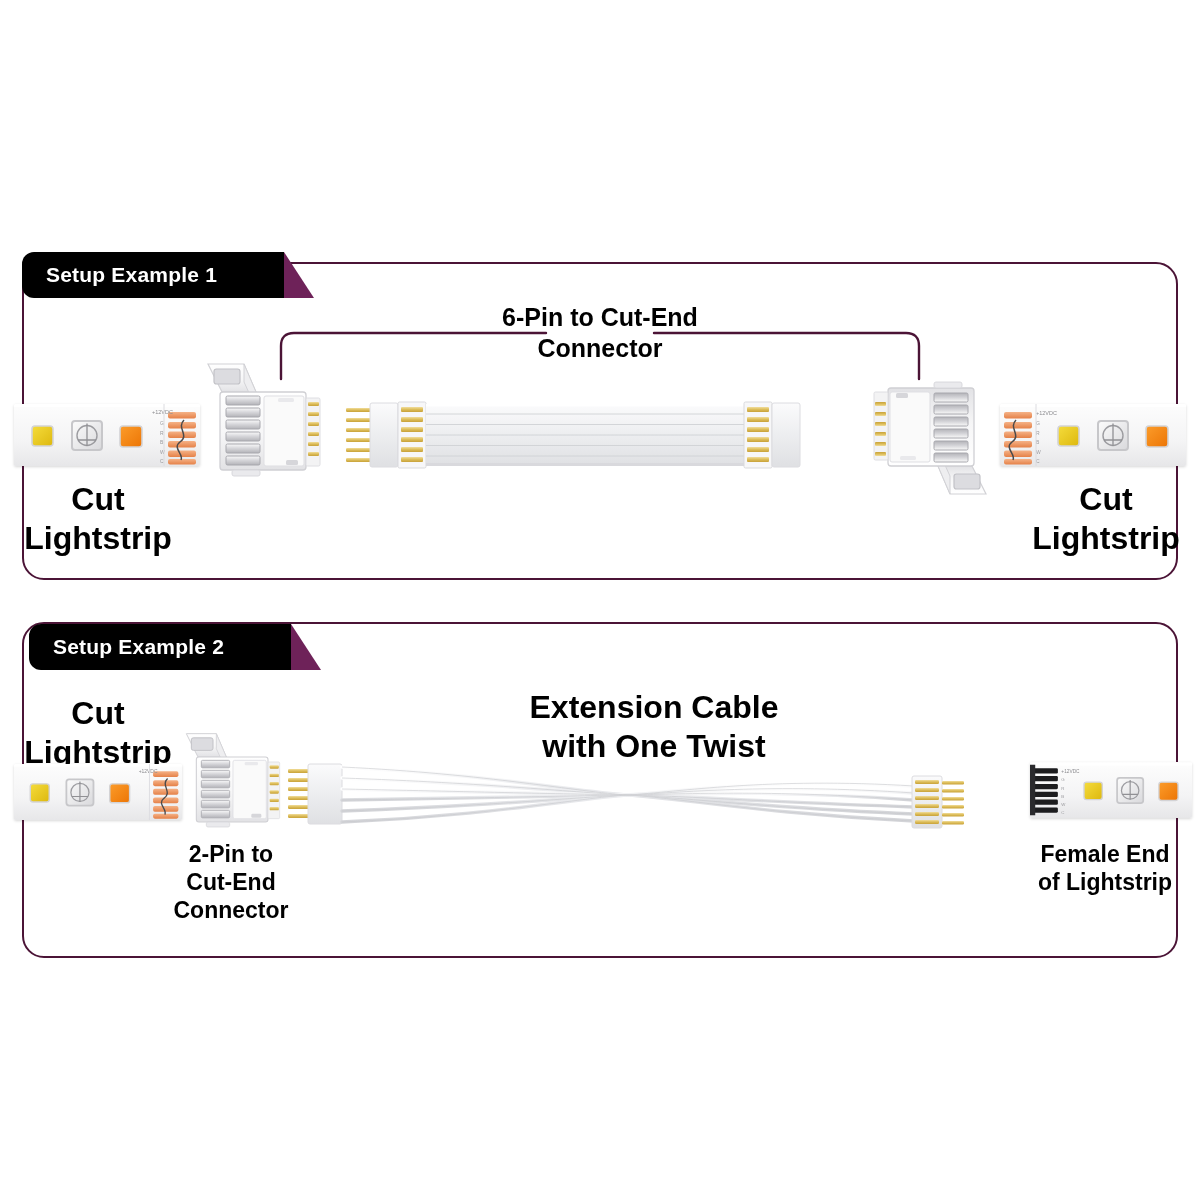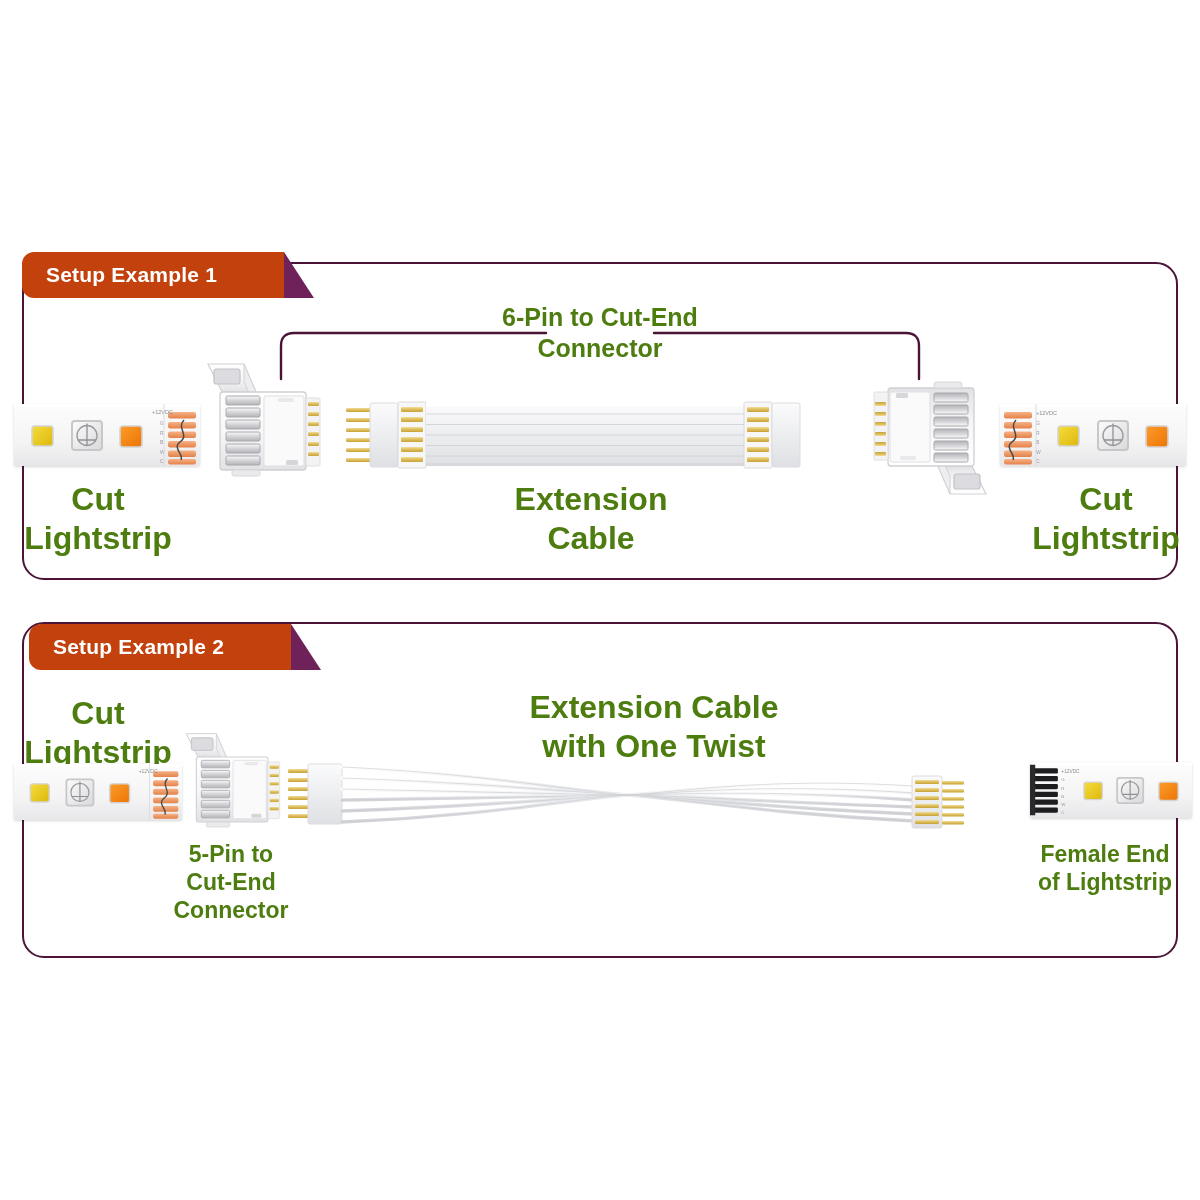--- a/index.html
+++ b/index.html
@@ -23,21 +23,21 @@
     background: #ffffff;
     box-sizing: border-box;
   }
   #panel-1 { left: 22px; top: 262px; width: 1156px; height: 318px; }
   #panel-2 { left: 22px; top: 622px; width: 1156px; height: 336px; }
 
   
   .tab {
     position: absolute;
     height: 46px;
-    background: #c2410c;
+    background: #000000;
     border-radius: 12px 0 0 12px;
     display: flex;
     align-items: center;
     padding-left: 24px;
     box-sizing: border-box;
     z-index: 6;
   }
   .tab::after {
     content: "";
     position: absolute;
@@ -55,21 +55,21 @@
     white-space: nowrap;
     position: relative;
     z-index: 2;
   }
   #tab-1 { left: 22px; top: 252px; width: 262px; }
   #tab-2 { left: 22px; top: 624px; width: 262px; margin-left: 7px; }
 
   
   .label {
     position: absolute;
-    color: #4d7c0f;
+    color: #000000;
     text-align: center;
     line-height: 1.22;
     white-space: pre-line;
   }
   .lbl-lg { font-size: 32px; font-weight: bold; }
   .lbl-md { font-size: 23px; font-weight: bold; }
 
   #lbl-bracket  { left: 380px; top: 302px; width: 440px; font-size: 25px; font-weight: bold; }
   #lbl-cut-left { left: 0px;   top: 480px; width: 196px; }
   #lbl-ext-cable{ left: 450px; top: 480px; width: 282px; }
@@ -280,22 +280,20 @@
       <rect x="401" y="11" width="22" height="5" rx="1"></rect>
       <rect x="401" y="21" width="22" height="5" rx="1"></rect>
       <rect x="401" y="31" width="22" height="5" rx="1"></rect>
       <rect x="401" y="41" width="22" height="5" rx="1"></rect>
       <rect x="401" y="51" width="22" height="5" rx="1"></rect>
       <rect x="401" y="61" width="22" height="5" rx="1"></rect>
     </g>
     <rect x="426" y="7" width="28" height="64" rx="2" fill="url(#jacket)" stroke="#dcdce0" stroke-width="1"></rect>
   </svg>
 
-  <div class="label lbl-lg" id="lbl-ext-cable">Extension
-Cable</div>
 
   <svg class="connector" style="left:864px; top:372px; width:132px; height:128px;" viewBox="0 0 132 128">
     <g transform="translate(132,128) rotate(180)">
 
       <path d="M10,6 L46,6 L58,34 L24,34 Z" fill="url(#plastic)" stroke="#d2d2d6" stroke-width="1.2"></path>
       <rect x="16" y="11" width="26" height="15" rx="2.5" fill="#dcdce0" stroke="#c2c2c7" stroke-width="1.2"></rect>
       <path d="M46,6 L58,34 L58,50 L46,24 Z" fill="#eeeef0" stroke="#d2d2d6" stroke-width="1"></path>
       <rect x="22" y="34" width="86" height="78" rx="3" fill="url(#plastic)" stroke="#d0d0d4" stroke-width="1.3"></rect>
       <rect x="66" y="38" width="40" height="70" rx="2" fill="#fafafa" stroke="#dfdfe3" stroke-width="1"></rect>
       <rect x="80" y="40" width="16" height="4" rx="1.5" fill="#e9e9ec"></rect>
@@ -406,21 +404,21 @@
       <rect x="110" y="44" width="11" height="4" rx="1"></rect>
       <rect x="110" y="54" width="11" height="4" rx="1"></rect>
       <rect x="110" y="64" width="11" height="4" rx="1"></rect>
       <rect x="110" y="74" width="11" height="4" rx="1"></rect>
       <rect x="110" y="84" width="11" height="4" rx="1"></rect>
       <rect x="110" y="94" width="11" height="4" rx="1"></rect>
     </g>
     <rect x="34" y="112" width="28" height="6" rx="2" fill="#eaeaed" stroke="#d6d6da" stroke-width="0.9"></rect>
   </svg>
 
-  <div class="label lbl-md" id="lbl-6pin2">5-Pin to
+  <div class="label lbl-md" id="lbl-6pin2">2-Pin to
 Cut-End
 Connector</div>
 
   <svg class="ribbon" style="left:288px; top:758px; width:680px; height:74px;" viewBox="0 0 680 74">
     <defs>
       <linearGradient id="wireG" x1="0" y1="0" x2="0" y2="1">
         <stop offset="0%" stop-color="#ffffff"></stop>
           <stop offset="40%" stop-color="#e9eaed"></stop>
           <stop offset="100%" stop-color="#d3d4d8"></stop>
       </linearGradient>

